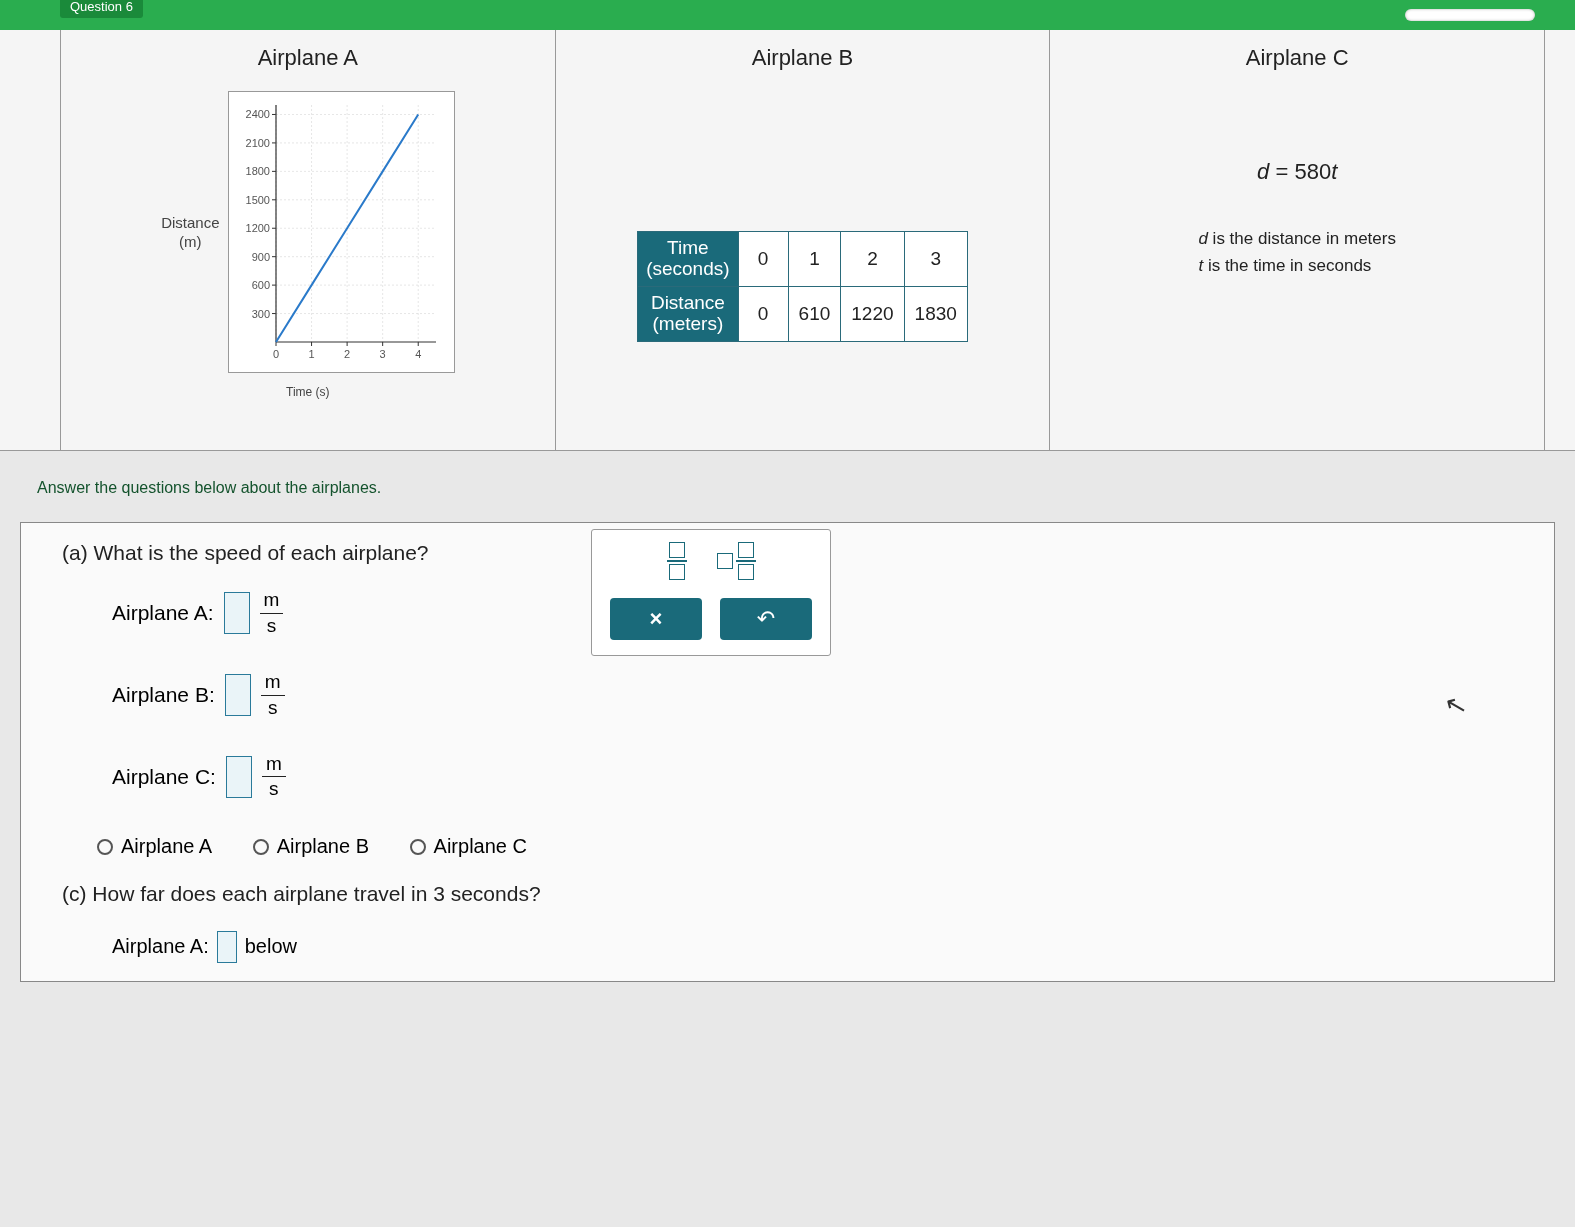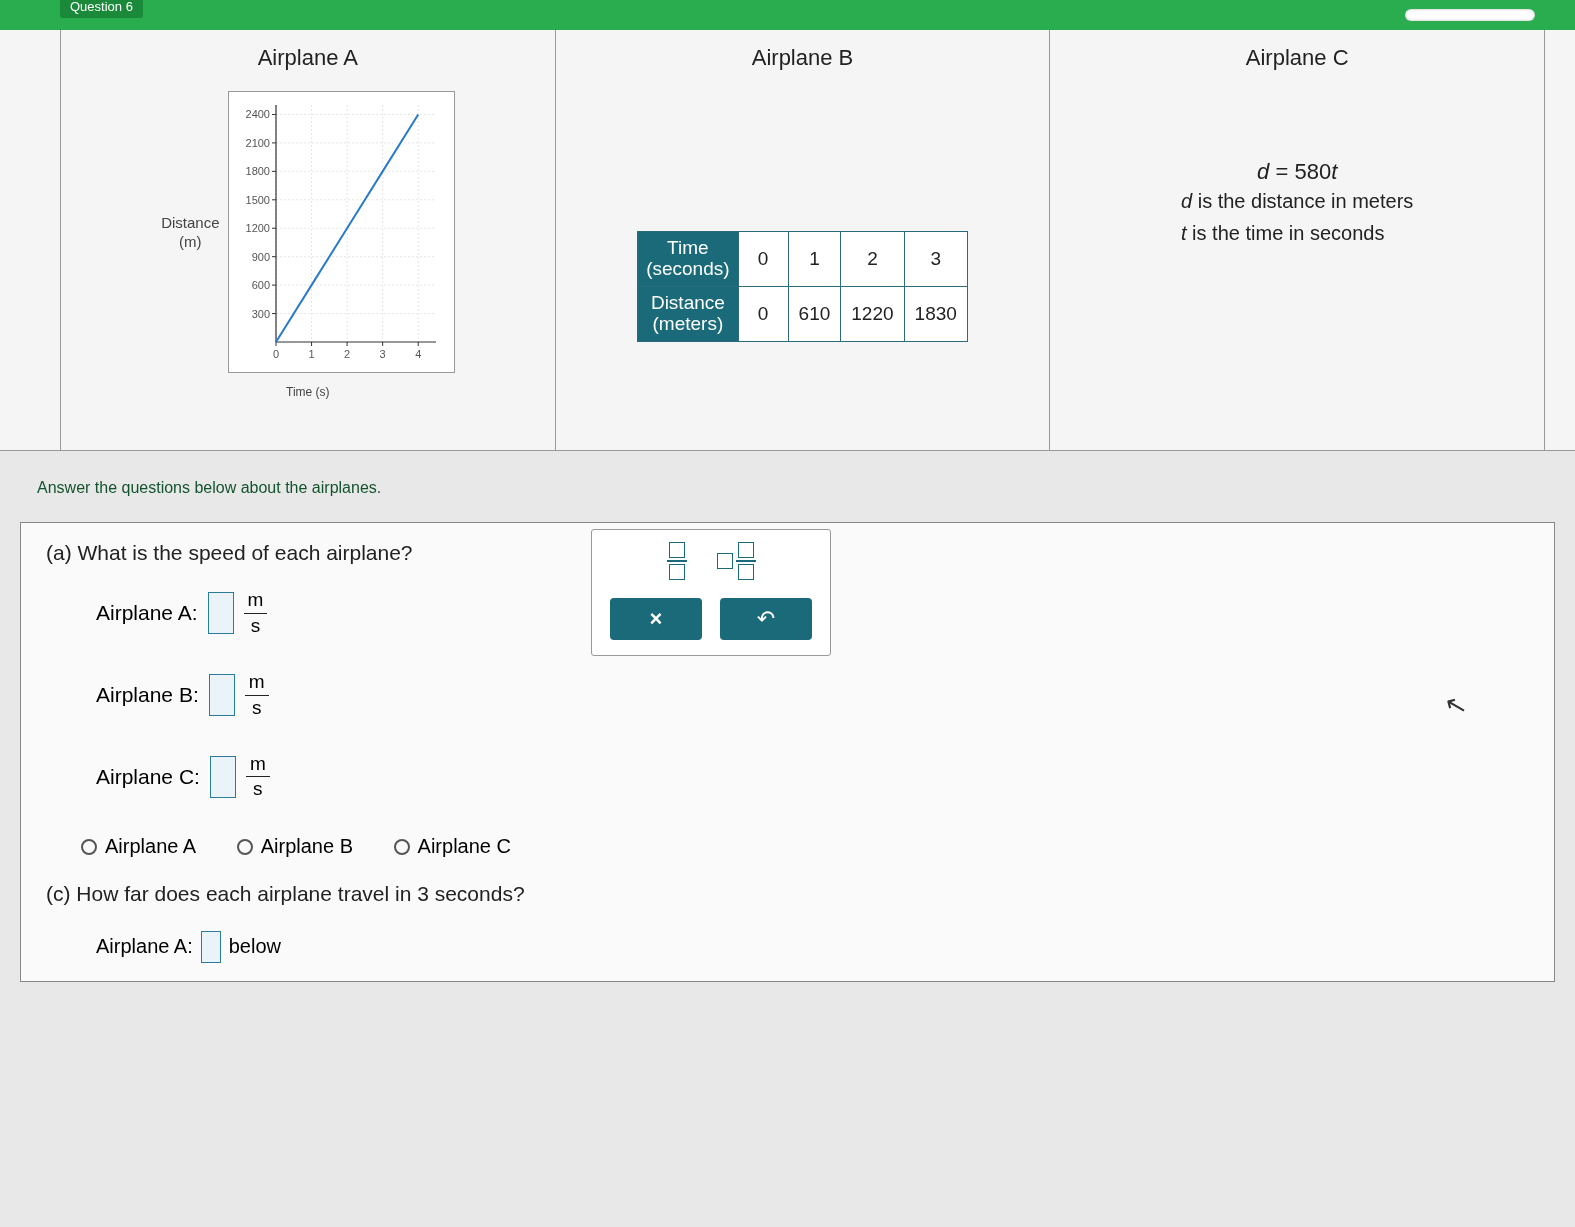--- a/index.html
+++ b/index.html
@@ -80,29 +80,29 @@
       font-weight: normal;
       text-align: center;
       line-height: 1.1;
       padding: 6px 8px;
     }
     .data-table td { background: #fff; color: #222; }
 
     
     .eq-block { margin-top: 68px; font-size: 22px; color: #222; text-align: center; }
     .eq-block .var { font-style: italic; }
-    .eq-note { font-size: 20px; color: #222; line-height: 1.6; }
+    .eq-note { font-size: 17px; color: #222; margin-top: 40px; line-height: 1.6; }
 
     
     .instr { font-size: 16px; color: #14532d; padding: 28px 37px 15px; }
     .qbox {
       border: 1px solid #888;
       background: #fafafa;
       margin: 10px 20px 0;
-      padding: 18px 25px;
+      padding: 18px 41px;
       position: relative;
     }
     .qpart { font-size: 21px; color: #222; margin-bottom: 25px; }
     .speed-row {
       display: flex;
       align-items: center;
       gap: 10px;
       margin: 25px 0 35px 50px;
       font-size: 21px;
     }

